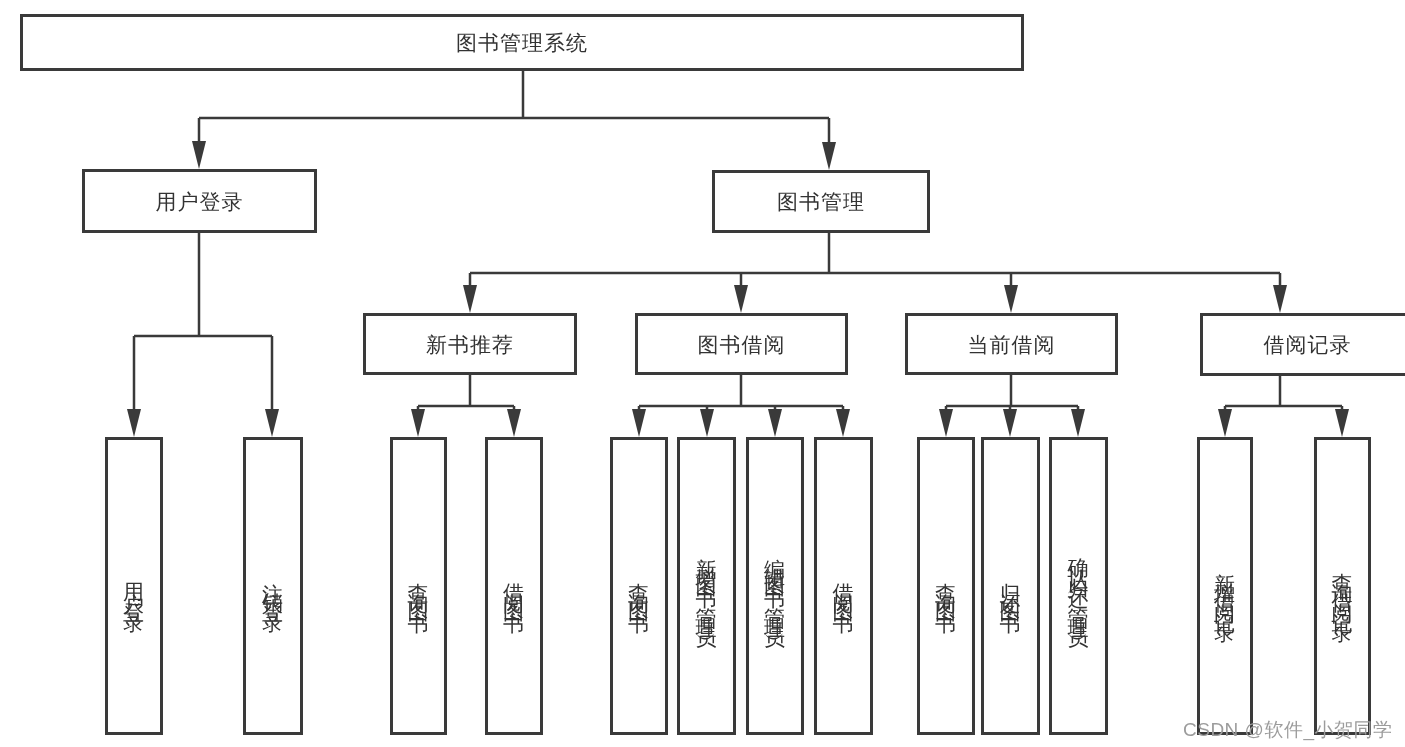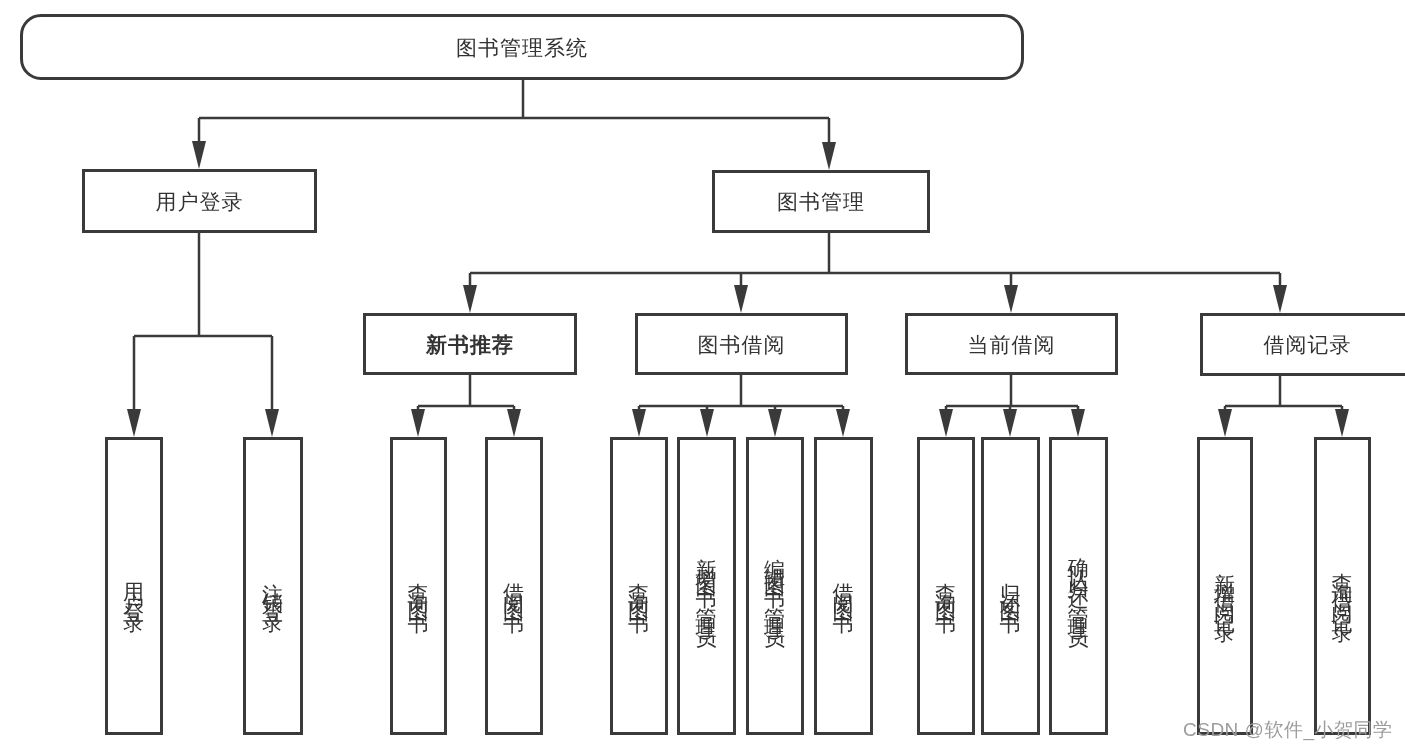--- a/index.html
+++ b/index.html
@@ -82,32 +82,32 @@
       <polygon points="768,409 782,409 775,437"></polygon>
       <polygon points="836,409 850,409 843,437"></polygon>
       <polygon points="939,409 953,409 946,437"></polygon>
       <polygon points="1003,409 1017,409 1010,437"></polygon>
       <polygon points="1071,409 1085,409 1078,437"></polygon>
       <polygon points="1218,409 1232,409 1225,437"></polygon>
       <polygon points="1335,409 1349,409 1342,437"></polygon>
     </g>
   </svg>
 
-  <div class="node h" style="left:20px; top:14px; width:1004px; height:66px;border-radius:21px;">
+  <div class="node h" style="left:20px; top:14px; width:1004px; height:57px;">
     <span>图书管理系统</span>
   </div>
 
   <div class="node h" style="left:82px; top:169px; width:235px; height:64px;">
     <span>用户登录</span>
   </div>
   <div class="node h" style="left:712px; top:170px; width:218px; height:63px;">
     <span>图书管理</span>
   </div>
 
-  <div class="node h" style="left:363px; top:313px; width:214px; height:62px;font-weight:bold;">
+  <div class="node h" style="left:363px; top:313px; width:214px; height:62px;">
     <span>新书推荐</span>
   </div>
   <div class="node h" style="left:905px; top:313px; width:213px; height:62px;">
     <span>当前借阅</span>
   </div>
   <div class="node h" style="left:635px; top:313px; width:213px; height:62px;">
     <span>图书借阅</span>
   </div>
   <div class="node h" style="left:1168px; top:313px; width:215px; height:63px;margin-left:32px;">
     <span>借阅记录</span>

